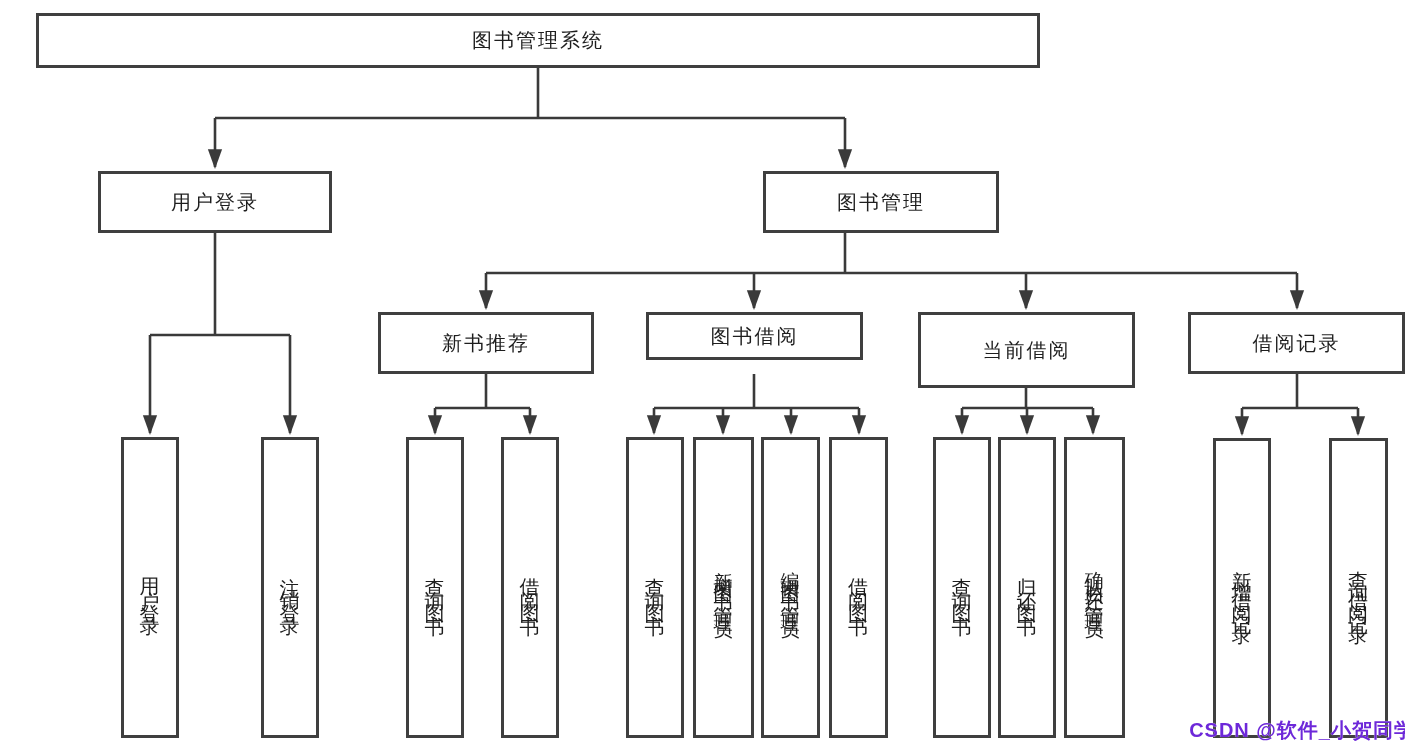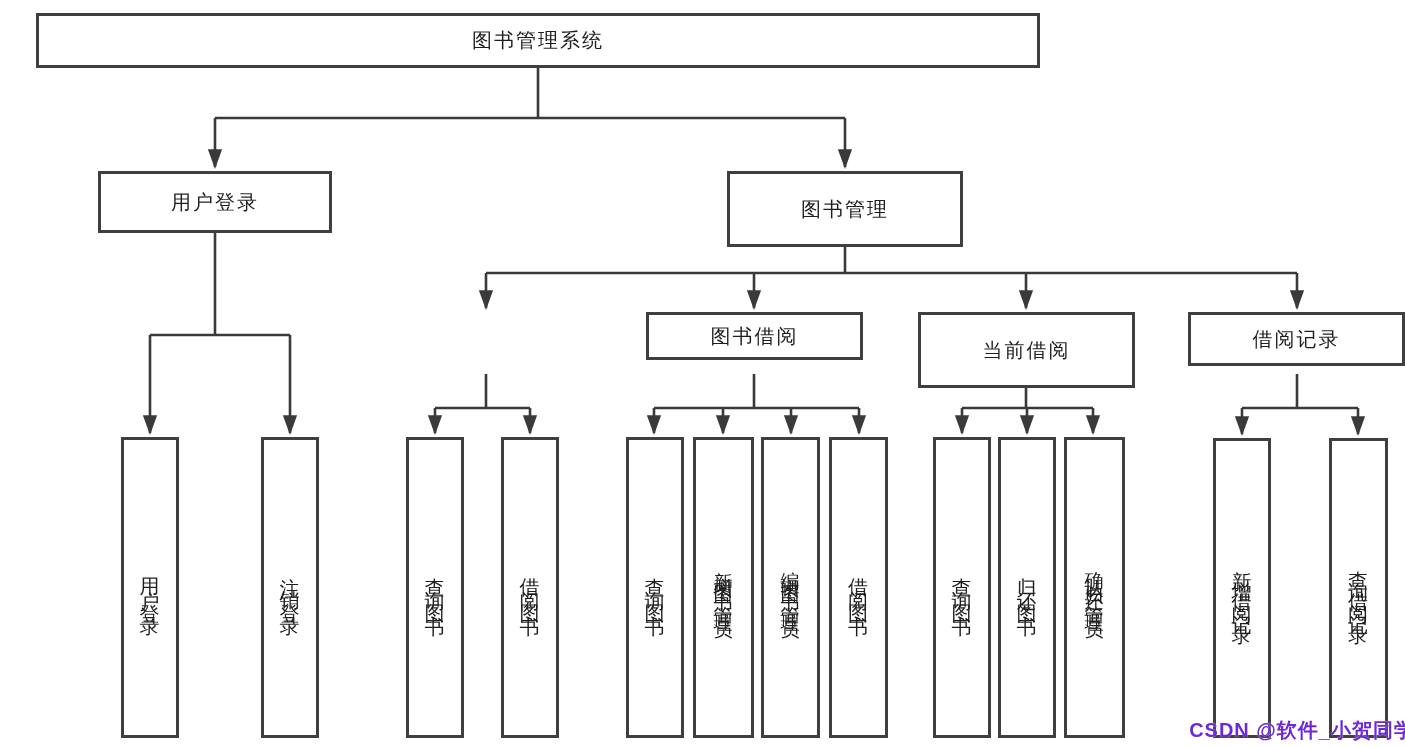--- a/index.html
+++ b/index.html
@@ -98,31 +98,34 @@
     </g>
   </svg>
 
   <div class="box" style="left:20px;top:13px;width:1004px;height:55px">
     <span>图书管理系统</span>
   </div>
 
   <div class="box" style="left:82px;top:171px;width:234px;height:62px">
     <span>用户登录</span>
   </div>
-  <div class="box" style="left:711px;top:171px;width:236px;height:76px">
+  <div class="box" style="left:747px;top:171px;width:236px;height:62px">
     <span>图书管理</span>
   </div>
 
+  <div class="box" style="left:362px;top:312px;width:216px;height:62px">
+    <span>新书推荐</span>
+  </div>
   <div class="box" style="left:630px;top:312px;width:217px;height:48px">
     <span>图书借阅</span>
   </div>
   <div class="box" style="left:902px;top:312px;width:217px;height:76px">
     <span>当前借阅</span>
   </div>
-  <div class="box" style="left:1172px;top:312px;width:217px;height:54px">
+  <div class="box" style="left:1172px;top:312px;width:217px;height:62px">
     <span>借阅记录</span>
   </div>
 
   <div class="box leaf" style="left:105px;top:437px;width:58px;height:301px">
     <span>用户登录</span>
   </div>
   <div class="box leaf" style="left:245px;top:437px;width:58px;height:301px">
     <span>注销登录</span>
   </div>
 

